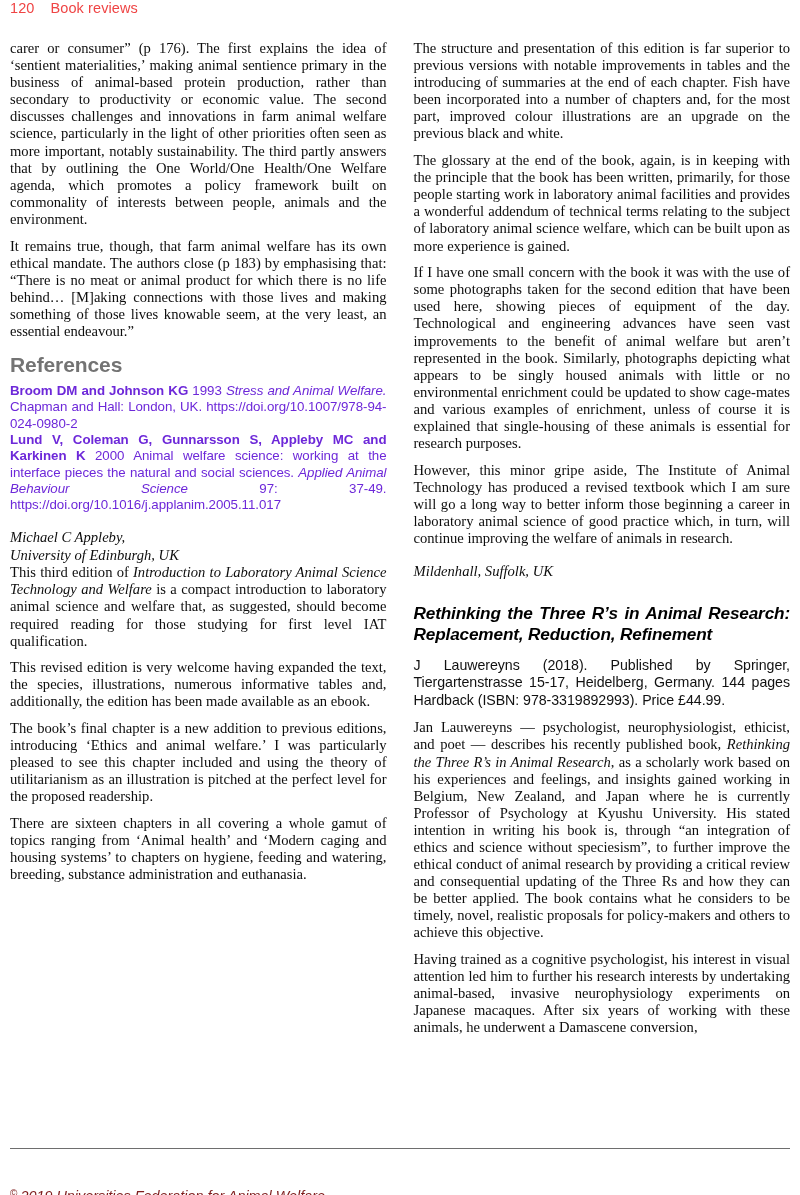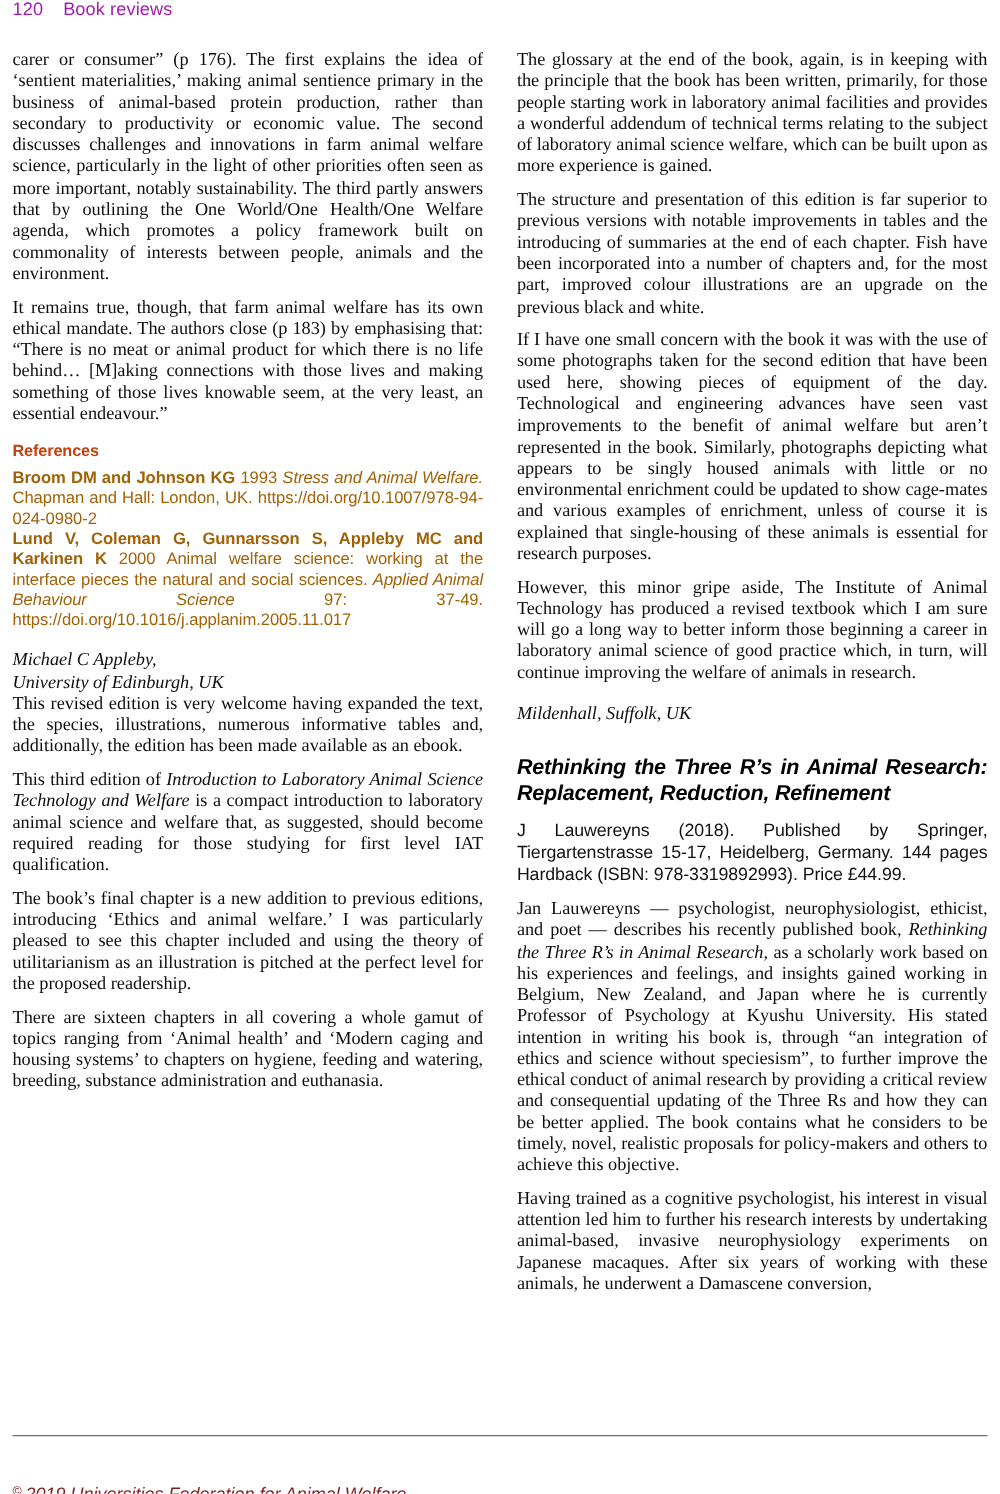--- a/index.html
+++ b/index.html
@@ -25,21 +25,21 @@
   }
 
   
   .running-head {
     position: absolute;
     left: 10px;
     top: 0px;
     font-family: "Liberation Sans", sans-serif;
     font-size: 14.5px;
     letter-spacing: 0.1px;
-    color: #a21caf;
+    color: #ef4444;
     white-space: nowrap;
   }
   .running-head .folio {
     margin-right: 16px;
   }
 
   
   .columns {
     position: absolute;
     left: 10px;
@@ -62,34 +62,34 @@
     text-justify: inter-word;
     hyphens: manual;
     color: #0d0d0d;
   }
   p.body i, p.body em { font-style: italic; }
 
   
   h2.section-head {
     margin: 13px 0 6px 0;
     font-family: "Liberation Sans", sans-serif;
-    font-size: 13px;
+    font-size: 21px;
     font-weight: bold;
-    color: #c2410c;
+    color: #737373;
     letter-spacing: -0.1px;
   }
 
   
   p.ref {
     margin: 0 0 0 0;
     font-family: "Liberation Sans", sans-serif;
     font-size: 13.3px;
     line-height: 16.3px;
     text-align: justify;
-    color: #a16207;
+    color: #6d28d9;
     letter-spacing: -0.05px;
   }
   p.ref b { font-weight: bold; }
   p.ref i { font-style: italic; }
 
   
   .signature {
     margin: 16px 0 0 0;
     font-family: "Liberation Serif", serif;
     font-style: italic;
@@ -172,31 +172,31 @@
 
       <p class="ref"><b>Lund V, Coleman G, Gunnarsson S, Appleby MC and Karkinen K</b> <span>2000</span> <span>Animal welfare science: working at the interface pieces the natural and social sciences.</span> <i>Applied Animal Behaviour Science</i> <span>97: 37-49.</span> <span>https://doi.org/10.1016/j.applanim.2005.11.017</span></p>
 
       <div class="signature">
         <div>Michael C Appleby,</div>
         <div>University of Edinburgh, UK</div>
       </div>
 
 
 
+      <p class="body"><span>This third edition of </span><i>Introduction to Laboratory Animal Science Technology and Welfare</i><span> is a compact introduction to laboratory animal science and welfare that, as suggested, should become required reading for those studying for first level IAT qualification.</span></p>
       <p class="body"><span>This revised edition is very welcome having expanded the text, the species, illustrations, numerous informative tables and, additionally, the edition has been made available as an ebook.</span></p>
-      <p class="body"><span>This third edition of </span><i>Introduction to Laboratory Animal Science Technology and Welfare</i><span> is a compact introduction to laboratory animal science and welfare that, as suggested, should become required reading for those studying for first level IAT qualification.</span></p>
       <p class="body"><span>The book’s final chapter is a new addition to previous editions, introducing ‘Ethics and animal welfare.’ I was particularly pleased to see this chapter included and using the theory of utilitarianism as an illustration is pitched at the perfect level for the proposed readership.</span></p>
       <p class="body"><span>There are sixteen chapters in all covering a whole gamut of topics ranging from ‘Animal health’ and ‘Modern caging and housing systems’ to chapters on hygiene, feeding and watering, breeding, substance administration and euthanasia.</span></p>
 
     </div>
 
     <div class="col">
 
+      <p class="body">The structure and presentation of this edition is far superior to previous versions with notable improvements in tables and the introducing of summaries at the end of each chapter. Fish have been incorporated into a number of chapters and, for the most part, improved colour illustrations are an upgrade on the previous black and white.</p>
       <p class="body">The glossary at the end of the book, again, is in keeping with the principle that the book has been written, primarily, for those people starting work in laboratory animal facilities and provides a wonderful addendum of technical terms relating to the subject of laboratory animal science welfare, which can be built upon as more experience is gained.</p>
-      <p class="body">The structure and presentation of this edition is far superior to previous versions with notable improvements in tables and the introducing of summaries at the end of each chapter. Fish have been incorporated into a number of chapters and, for the most part, improved colour illustrations are an upgrade on the previous black and white.</p>
       <p class="body">If I have one small concern with the book it was with the use of some photographs taken for the second edition that have been used here, showing pieces of equipment of the day. Technological and engineering advances have seen vast improvements to the benefit of animal welfare but aren’t represented in the book. Similarly, photographs depicting what appears to be singly housed animals with little or no environmental enrichment could be updated to show cage-mates and various examples of enrichment, unless of course it is explained that single-housing of these animals is essential for research purposes.</p>
       <p class="body">However, this minor gripe aside, The Institute of Animal Technology has produced a revised textbook which I am sure will go a long way to better inform those beginning a career in laboratory animal science of good practice which, in turn, will continue improving the welfare of animals in research.</p>
 
       <div class="signature">
         <div>Mildenhall, Suffolk, UK</div>
       </div>
 
       <h3 class="review-title">Rethinking the Three R’s in Animal Research: Replacement, Reduction, Refinement</h3>
 
       <p class="pubinfo">J Lauwereyns (2018). Published by Springer, Tiergartenstrasse 15-17, Heidelberg, Germany. 144 pages Hardback (ISBN: 978-3319892993). Price £44.99.</p>

